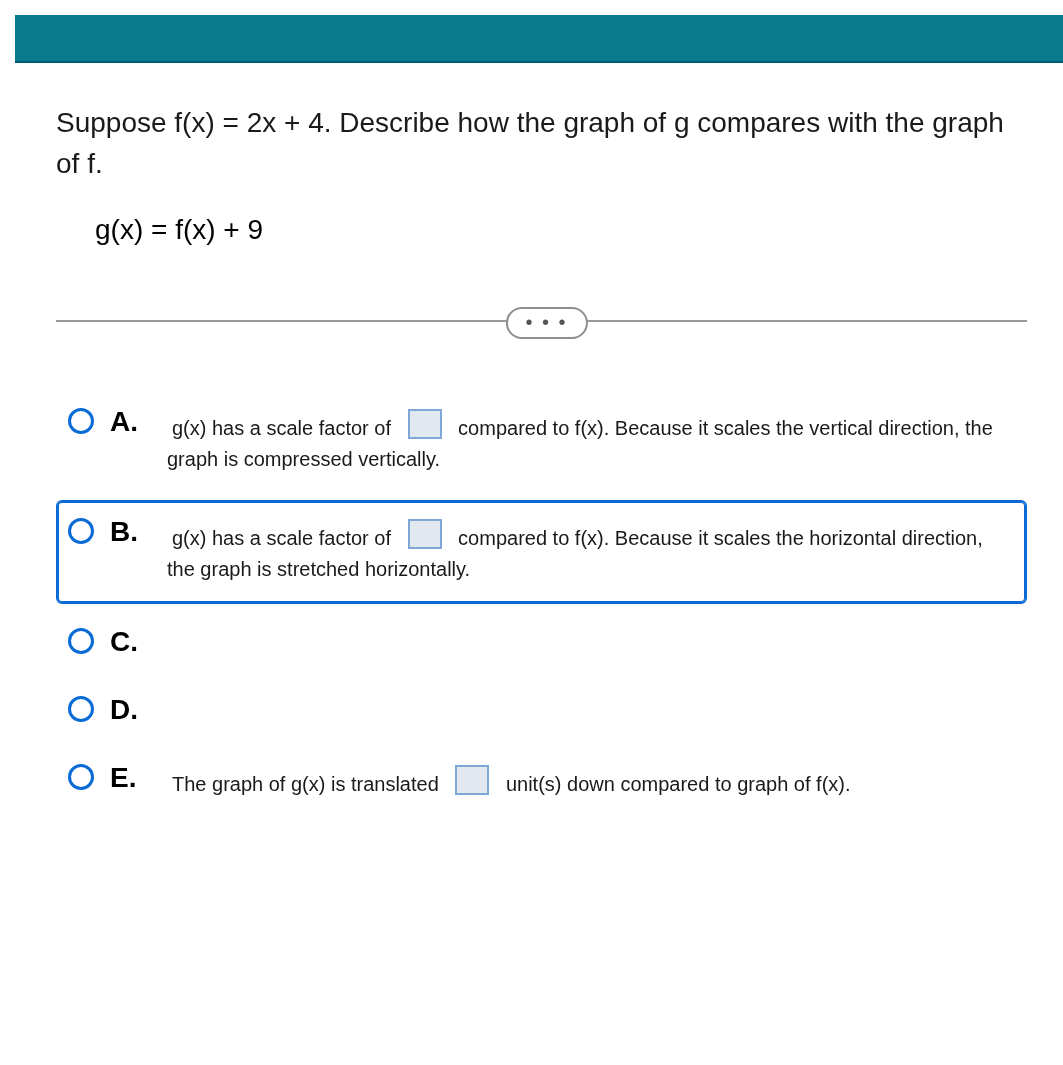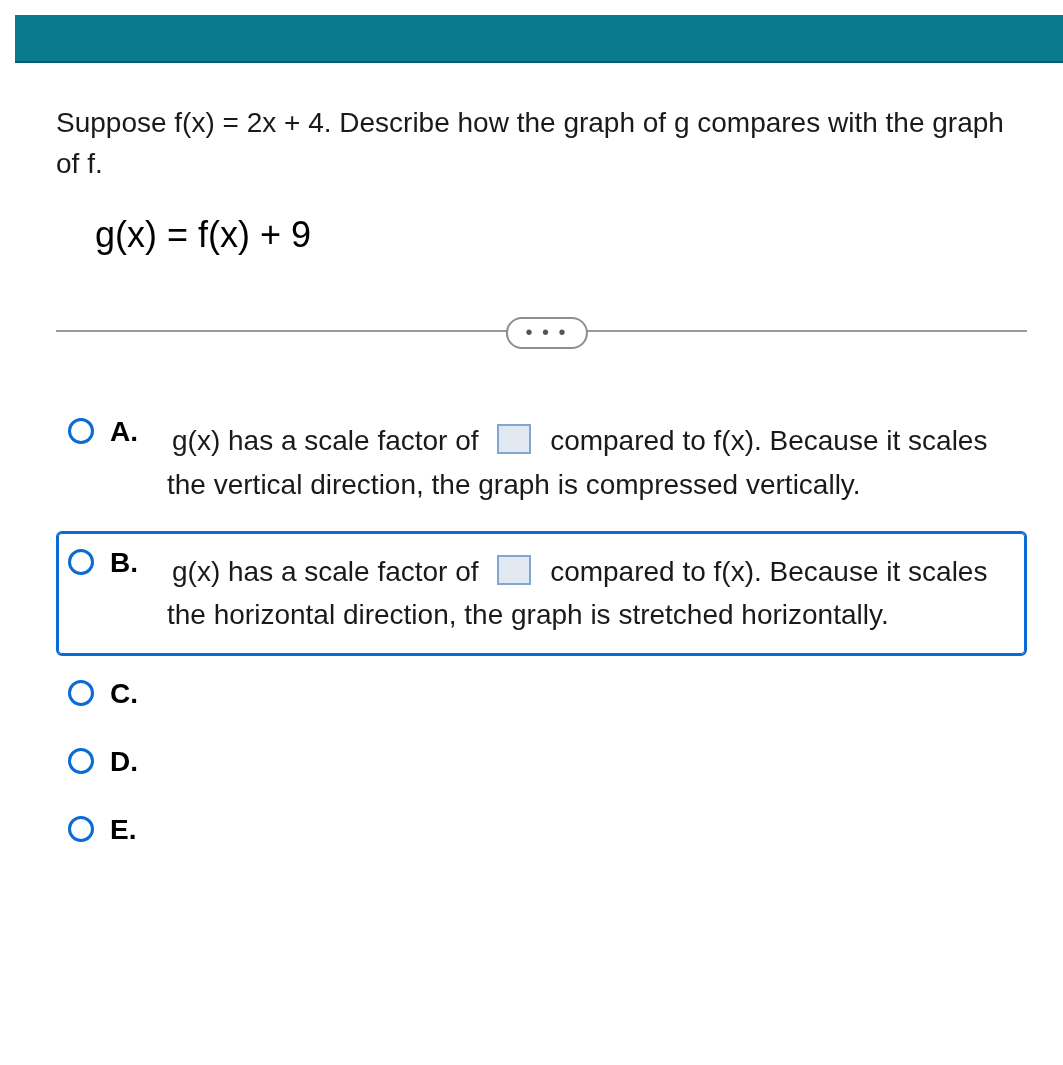--- a/index.html
+++ b/index.html
@@ -1,29 +1,29 @@
 <!DOCTYPE html>
 <html><head>
 <meta charset="utf-8">
 <style>
   * { box-sizing: border-box; margin: 5px; padding: 0; }
   html, body { width: 1063px; height: 1065px; overflow: hidden; font-family: Arial, Helvetica, sans-serif; background: #fff; }
   .topbar { width: 100%; height: 48px; background: #0a7b8e; border-bottom: 2px solid #006070; }
   .content { padding: 30px 36px 0 36px; }
   .question { font-size: 28px; color: #1a1a1a; line-height: 1.45; }
-  .indent { margin: 30px 0 0 44px; font-size: 36px; }
+  .indent { margin: 30px 0 0 44px; font-size: 28px; }
   .divider-wrap { position: relative; margin: 56px 0 60px 0; height: 28px; }
   .divider-line { position: absolute; top: 13px; left: 0; right: 0; height: 2px; background: #9a9a9a; }
   .dots-pill { position: absolute; left: 50%; top: 0; transform: translateX(-50%); background: #fff; border: 2px solid #8f8f8f; border-radius: 16px; padding: 3px 18px 5px 18px; font-size: 20px; color: #555; letter-spacing: 2px; line-height: 1; cursor: pointer; }
   .options { padding: 0 0 0 0; }
   .option { display: flex; align-items: flex-start; padding: 12px 10px 12px 6px; margin: 6px 0; border: 2px solid transparent; border-radius: 6px; }
   .option.selected { border-color: #0a6bd6; box-shadow: 0 0 0 1px #0a6bd6 inset; }
   .radio { width: 26px; height: 26px; border: 3px solid #0a6bd6; border-radius: 50%; flex: 0 0 26px; margin: 4px 16px 0 4px; background: #fff; cursor: pointer; }
   .opt-label { font-weight: bold; font-size: 28px; width: 34px; flex: 0 0 34px; margin: 2px 18px 0 0; }
-  .opt-text { font-size: 28px; line-height: 1.55; color: #1a1a1a; flex: 1; }
+  .opt-text { font-size: 20px; line-height: 1.55; color: #1a1a1a; flex: 1; }
   .blank { display: inline-block; width: 34px; height: 30px; background: #e2e8ef; border: 2px solid #7ea7d6; vertical-align: -4px; margin: 0 6px; cursor: text; }
 </style>
 </head>
 <body>
 
 <div class="topbar"></div>
 
 <div class="content">
 
   <div class="question">Suppose f(x) = 2x + 4. Describe how the graph of g compares with the graph of f.</div>
@@ -58,16 +58,19 @@
     </div>
 
     <div class="option">
       <div class="radio"></div>
       <div class="opt-label">D.</div>
     </div>
 
     <div class="option">
       <div class="radio"></div>
       <div class="opt-label">E.</div>
+      <div class="opt-text">
+        <span>The graph of g(x) is translated </span><span class="blank"></span><span> unit(s) down compared to graph of f(x).</span>
+      </div>
     </div>
 
   </div>
 </div>
 
 </body></html>

